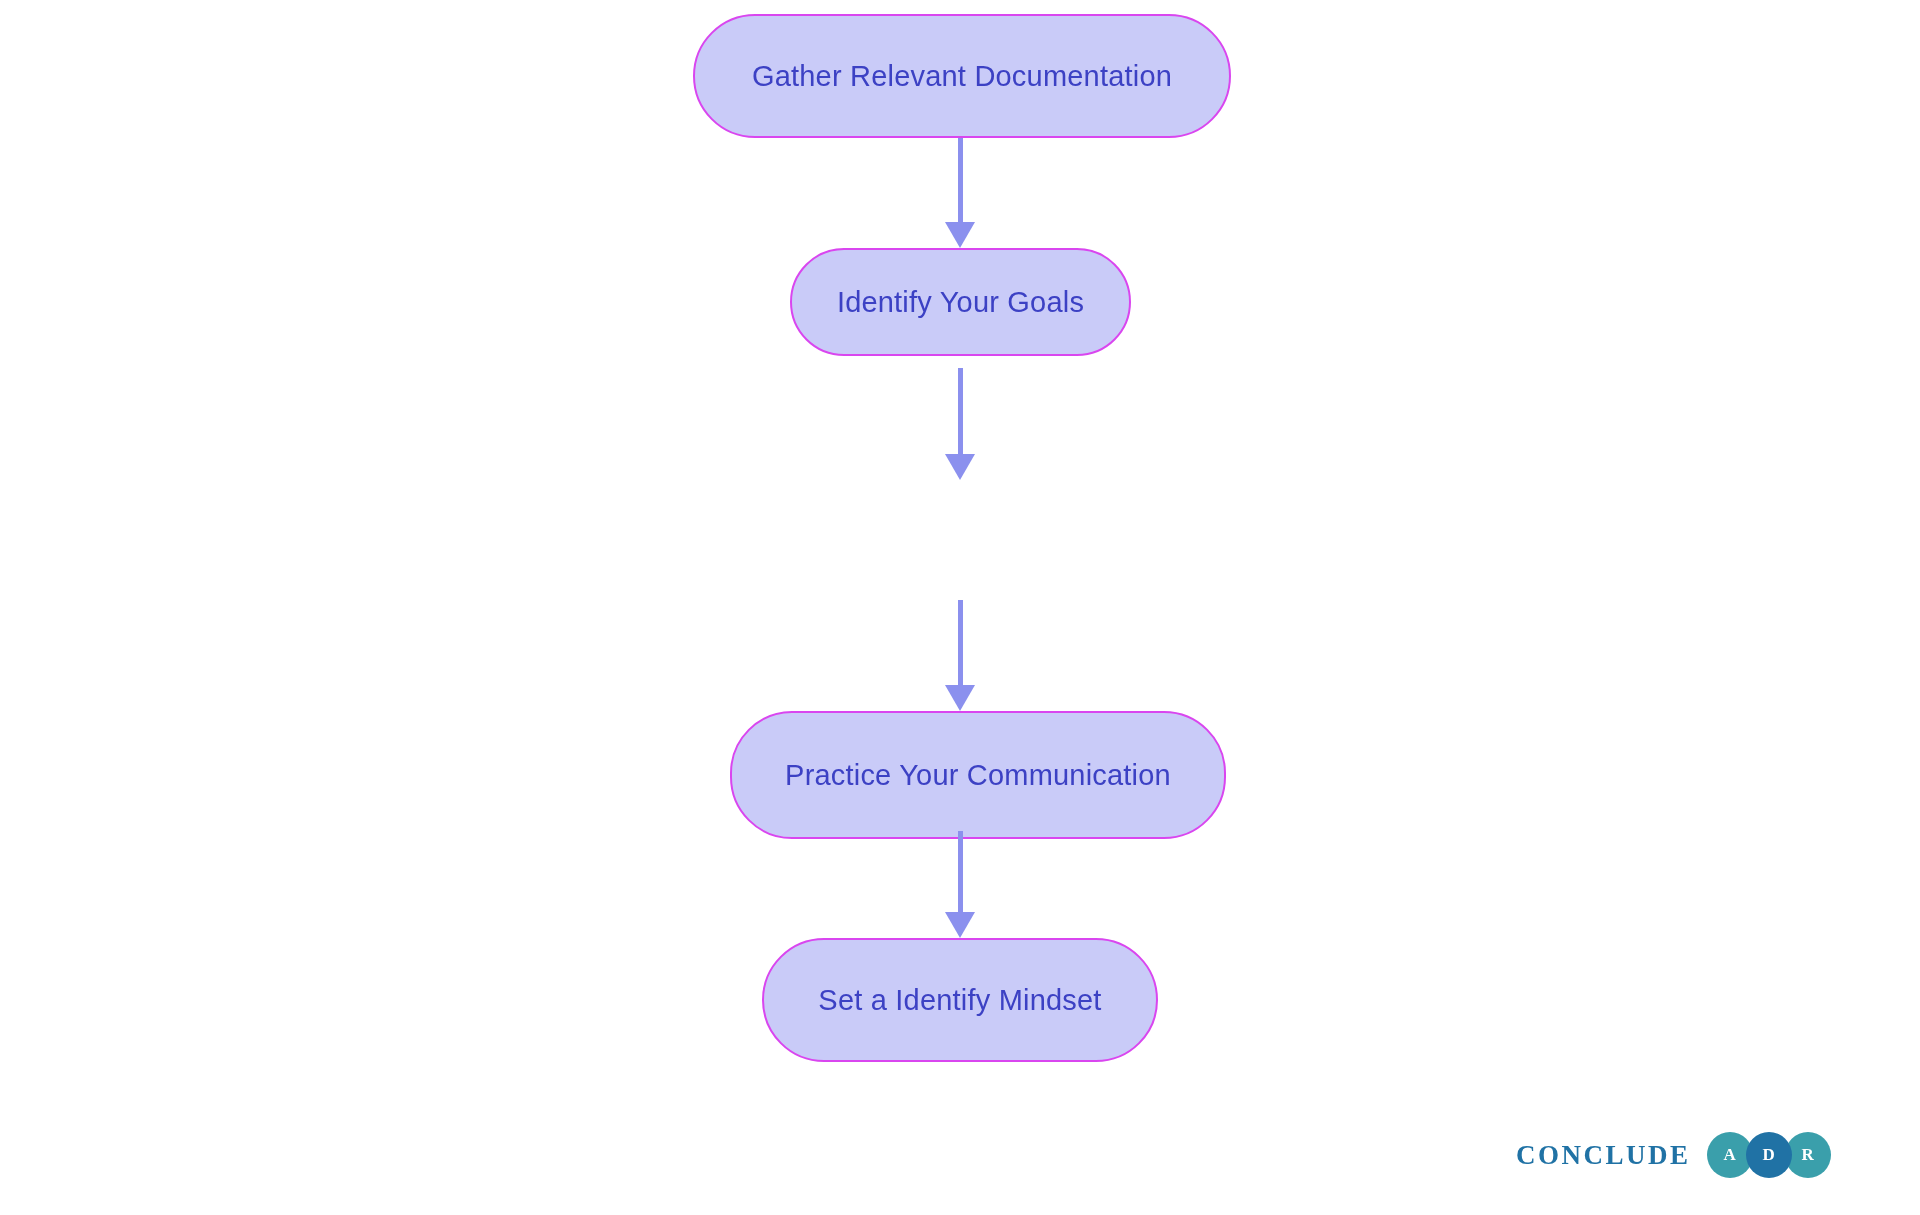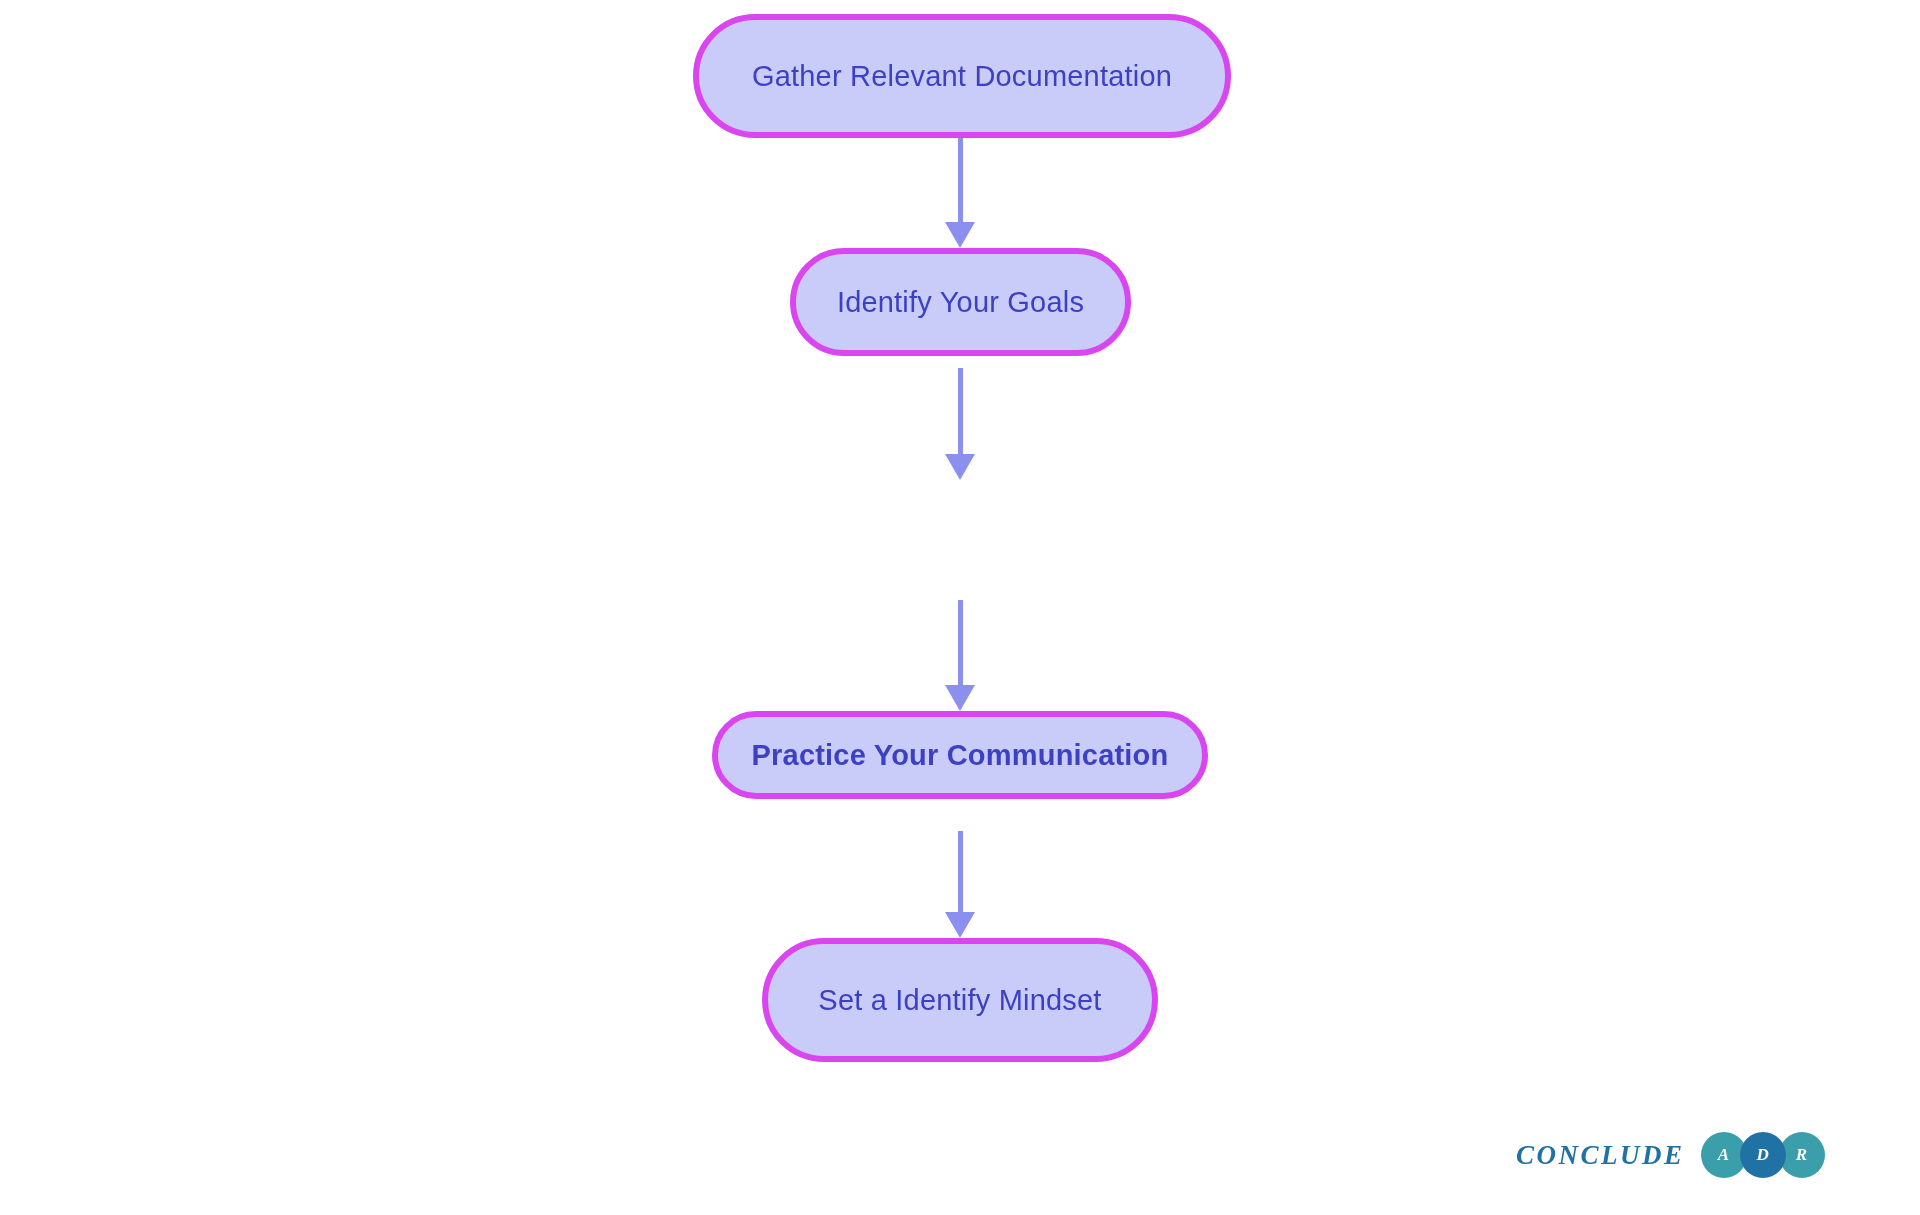--- a/index.html
+++ b/index.html
@@ -14,34 +14,34 @@
     background: #ffffff;
     overflow: hidden;
     font-family: "Liberation Sans", sans-serif;
   }
 
   
   .node {
     position: absolute;
     box-sizing: border-box;
     background: #c9cbf8;
-    border: 6px solid #d946ef;
+    border: 2px solid #d946ef;
     border-radius: 62px;
     display: flex;
     align-items: center;
     justify-content: center;
     color: #3c41c4;
     font-size: 29px;
     letter-spacing: 0.2px;
     white-space: nowrap;
   }
   .node-1 { left: 693px; top: 14px;  width: 538px; height: 124px; }
   .node-2 { left: 790px; top: 248px; width: 341px; height: 108px; }
   .node-3 { left: 752px; top: 480px; width: 418px; height: 120px; }
-  .node-4 { left: 712px; top: 711px; width: 496px; height: 88px; font-weight: bold; }
+  .node-4 { left: 730px; top: 711px; width: 496px; height: 128px; }
   .node-5 { left: 762px; top: 938px; width: 396px; height: 124px; }
 
   
   .arrow {
     position: absolute;
     left: 945px;
     width: 30px;
     display: flex;
     flex-direction: column;
     align-items: center;
@@ -63,21 +63,20 @@
     border-top: 26px solid #8b90ee;
   }
 
   
   .logo {
     position: absolute;
     left: 1516px;
     top: 1132px;
     display: flex;
     align-items: center;
-    font-style: italic;
   }
   .logo-text {
     font-family: "Liberation Serif", serif;
     font-weight: bold;
     font-size: 27px;
     letter-spacing: 2.5px;
     color: #2072a5;
   }
   .logo-circles {
     display: flex;

